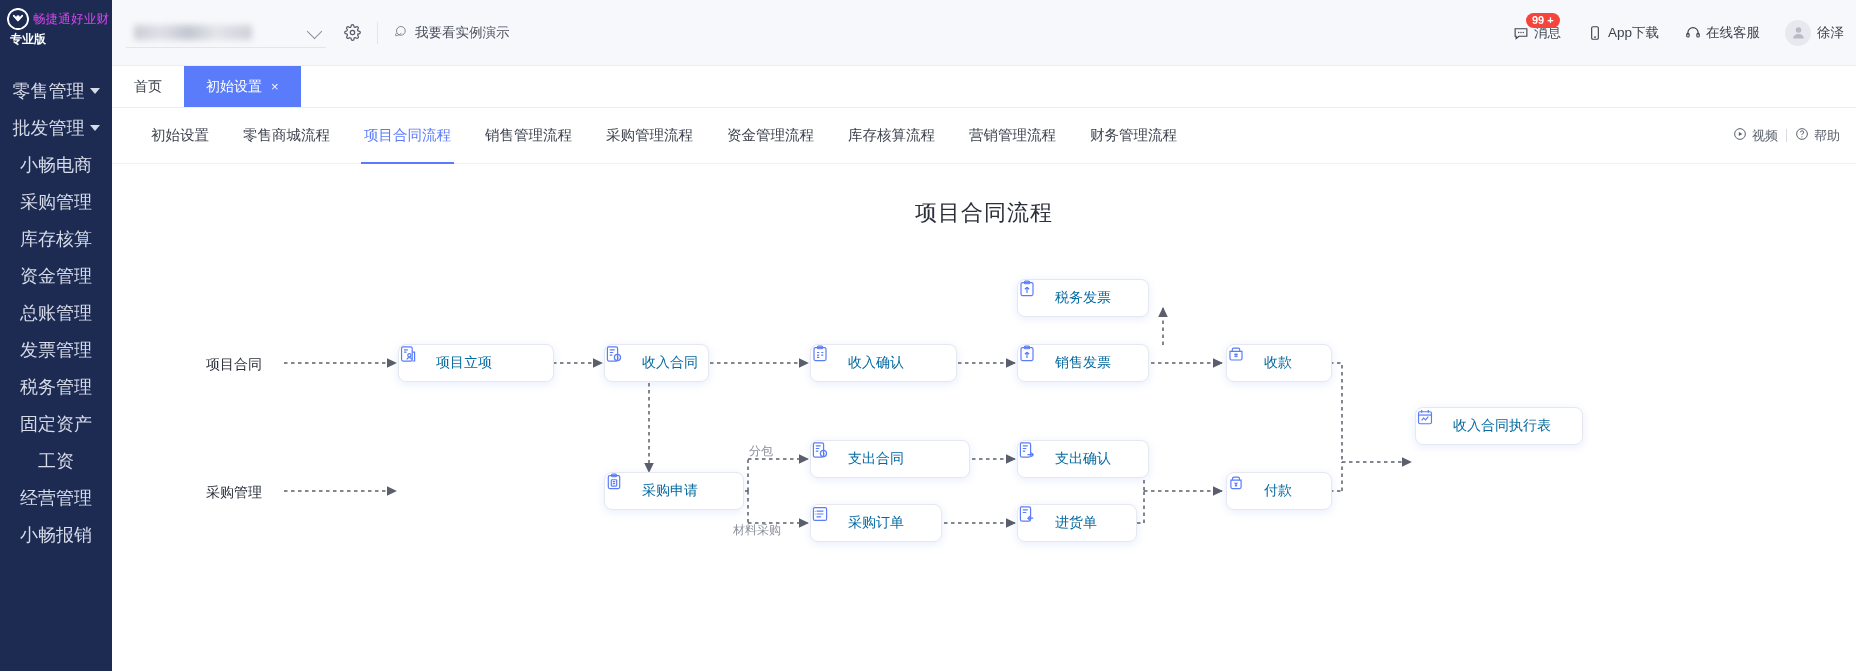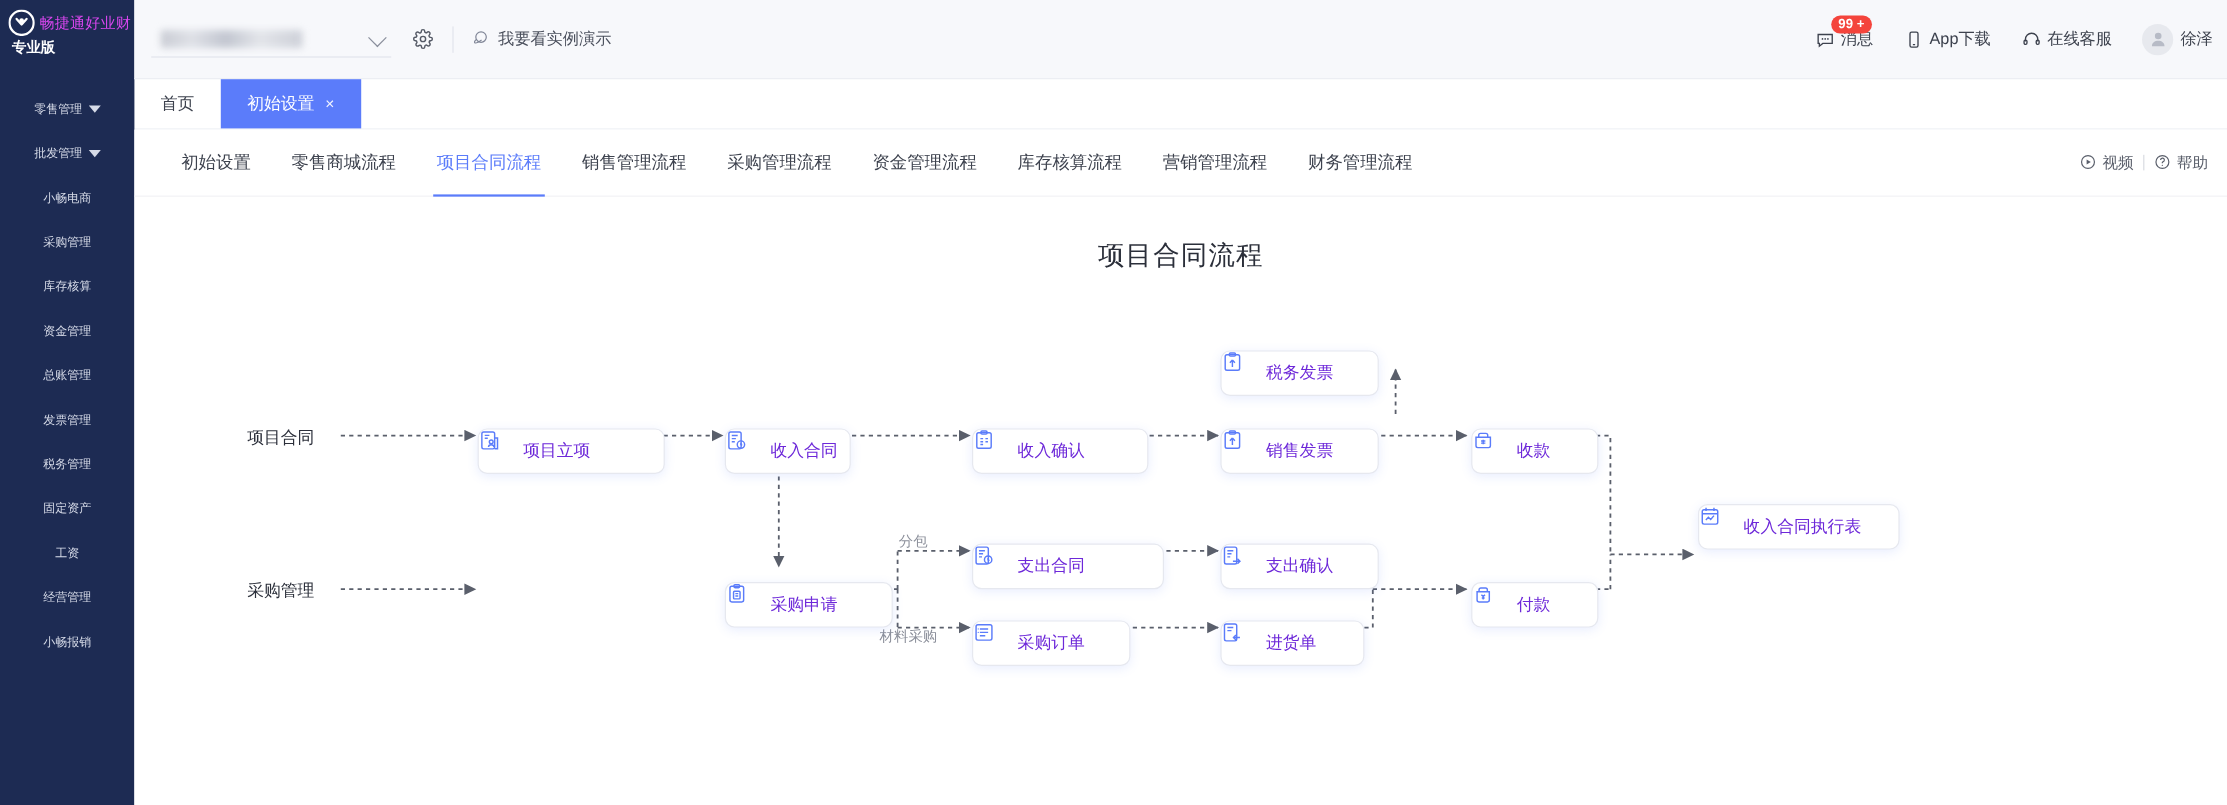--- a/index.html
+++ b/index.html
@@ -38,21 +38,21 @@
   }
   .logo-sub {
     color: #ffffff; font-size: 12px; font-weight: bold;
     align-self: flex-start; margin-left: 10px; margin-top: 1px;
   }
   .nav { margin-top: 6px; }
   .nav-item {
     height: 37px;
     display: flex; align-items: center; justify-content: center;
     gap: 5px;
-    color: #d6dbe8; font-size: 10px;
+    color: #d6dbe8; font-size: 18px;
     cursor: pointer;
     white-space: nowrap;
   }
   .caret {
     width: 0; height: 0;
     border-left: 5px solid transparent;
     border-right: 5px solid transparent;
     border-top: 6px solid #d6dbe8;
     display: inline-block;
   }
@@ -156,21 +156,21 @@
   }
   .subtab.active { color: #5b7cfa; }
   .subtab.active::after {
     content: ""; position: absolute; left: 14px; right: 14px; bottom: 0;
     height: 2px; background: #5b7cfa;
   }
   .subtabs-right {
     margin-left: auto; display: flex; align-items: center;
     font-size: 13px; color: #5a5f6b; gap: 0; padding-right: 0;
   }
-  .sr-item { display: flex; align-items: flex-end; gap: 5px; cursor: pointer; padding: 0 8px; white-space: nowrap; }
+  .sr-item { display: flex; align-items: flex-start; gap: 5px; cursor: pointer; padding: 0 8px; white-space: nowrap; }
   .sr-sep { width: 1px; height: 13px; background: #d9dbe1; }
 
   
   .canvas { flex: 1; background: #ffffff; position: relative; overflow: hidden; }
   .diagram-title {
     position: absolute; left: 0; right: 0; top: 34px;
     text-align: center; font-size: 22px; color: #2b2f3a;
     letter-spacing: 1px;
   }
   .flow { position: absolute; inset: 0; }
@@ -179,24 +179,23 @@
   .node {
     position: absolute;
     height: 38px;
     background: #ffffff;
     border: 1px solid #e6e8ef;
     border-radius: 8px;
     box-shadow: 0 2px 9px rgba(91,124,250,.14);
     display: flex; align-items: center;
     padding: 0 14px 0 11px;
     gap: 8px;
-    font-size: 14px; color: #6d28d9;
+    font-size: 14px; color: #0369a1;
     cursor: pointer;
     white-space: nowrap;
-    margin-top: 13px;
   }
   .node .ic { width: 18px; height: 18px; flex: 0 0 18px; display: block; }
 
   .rowlabel {
     position: absolute; font-size: 14px; color: #2b2f3a; white-space: nowrap;
   }
   .edgelabel {
     position: absolute; font-size: 12px; color: #8b8f9a; white-space: nowrap;
   }
 </style>

